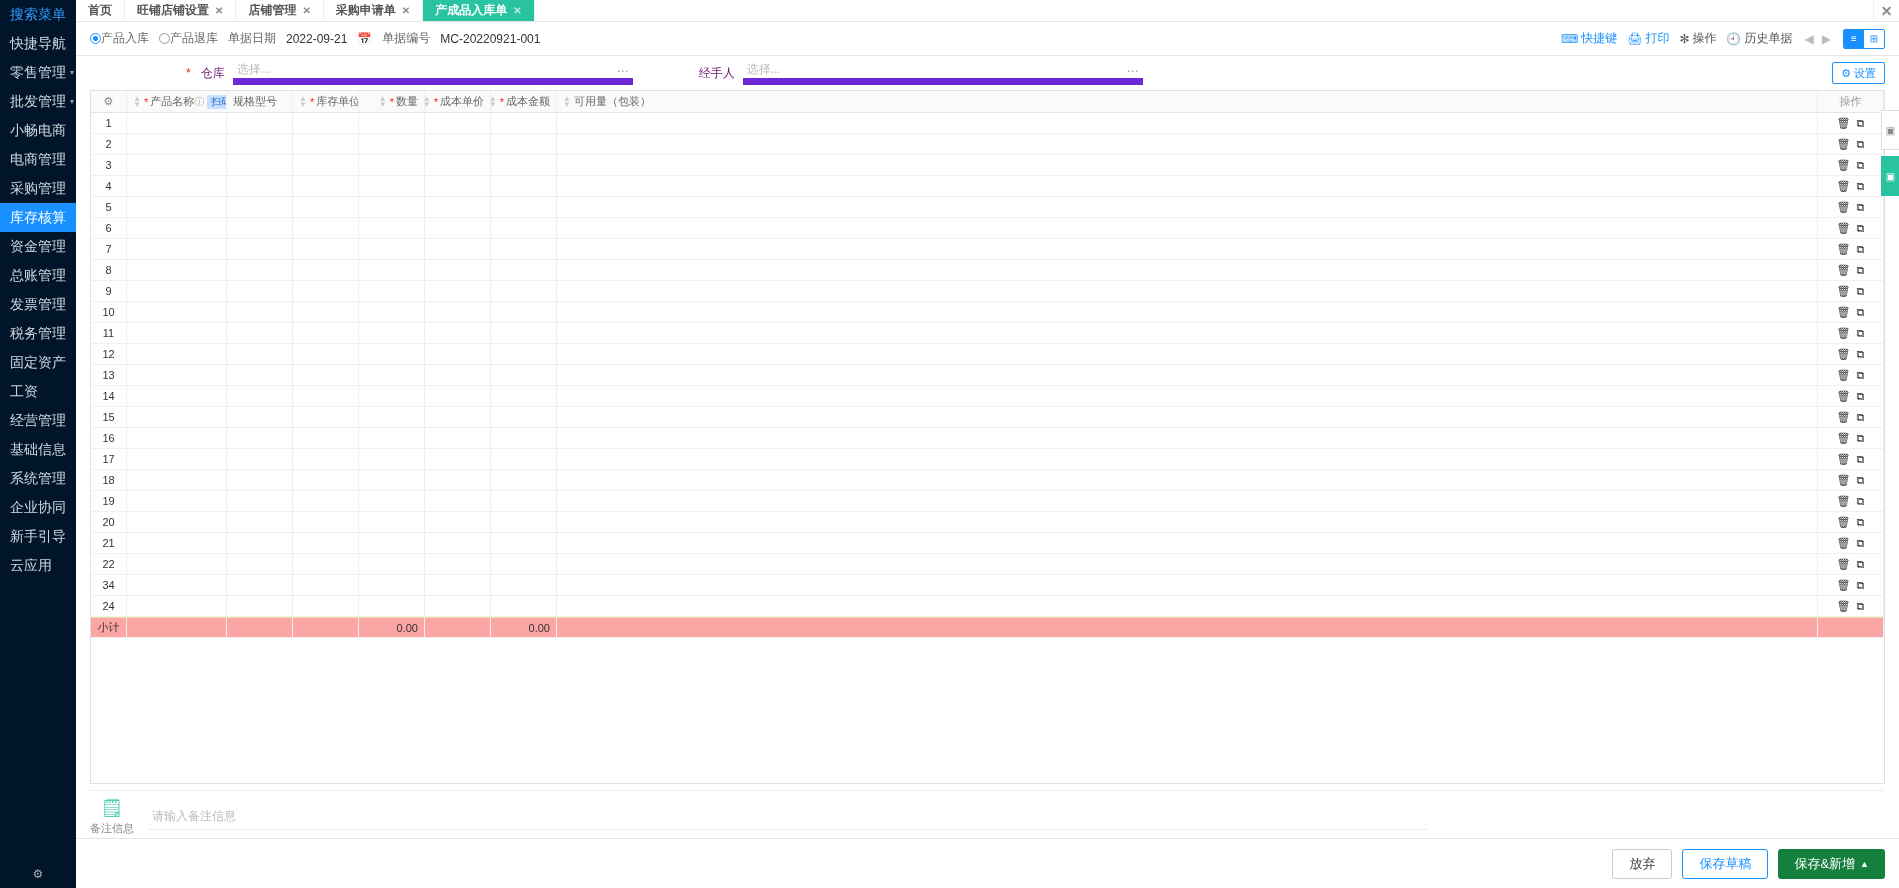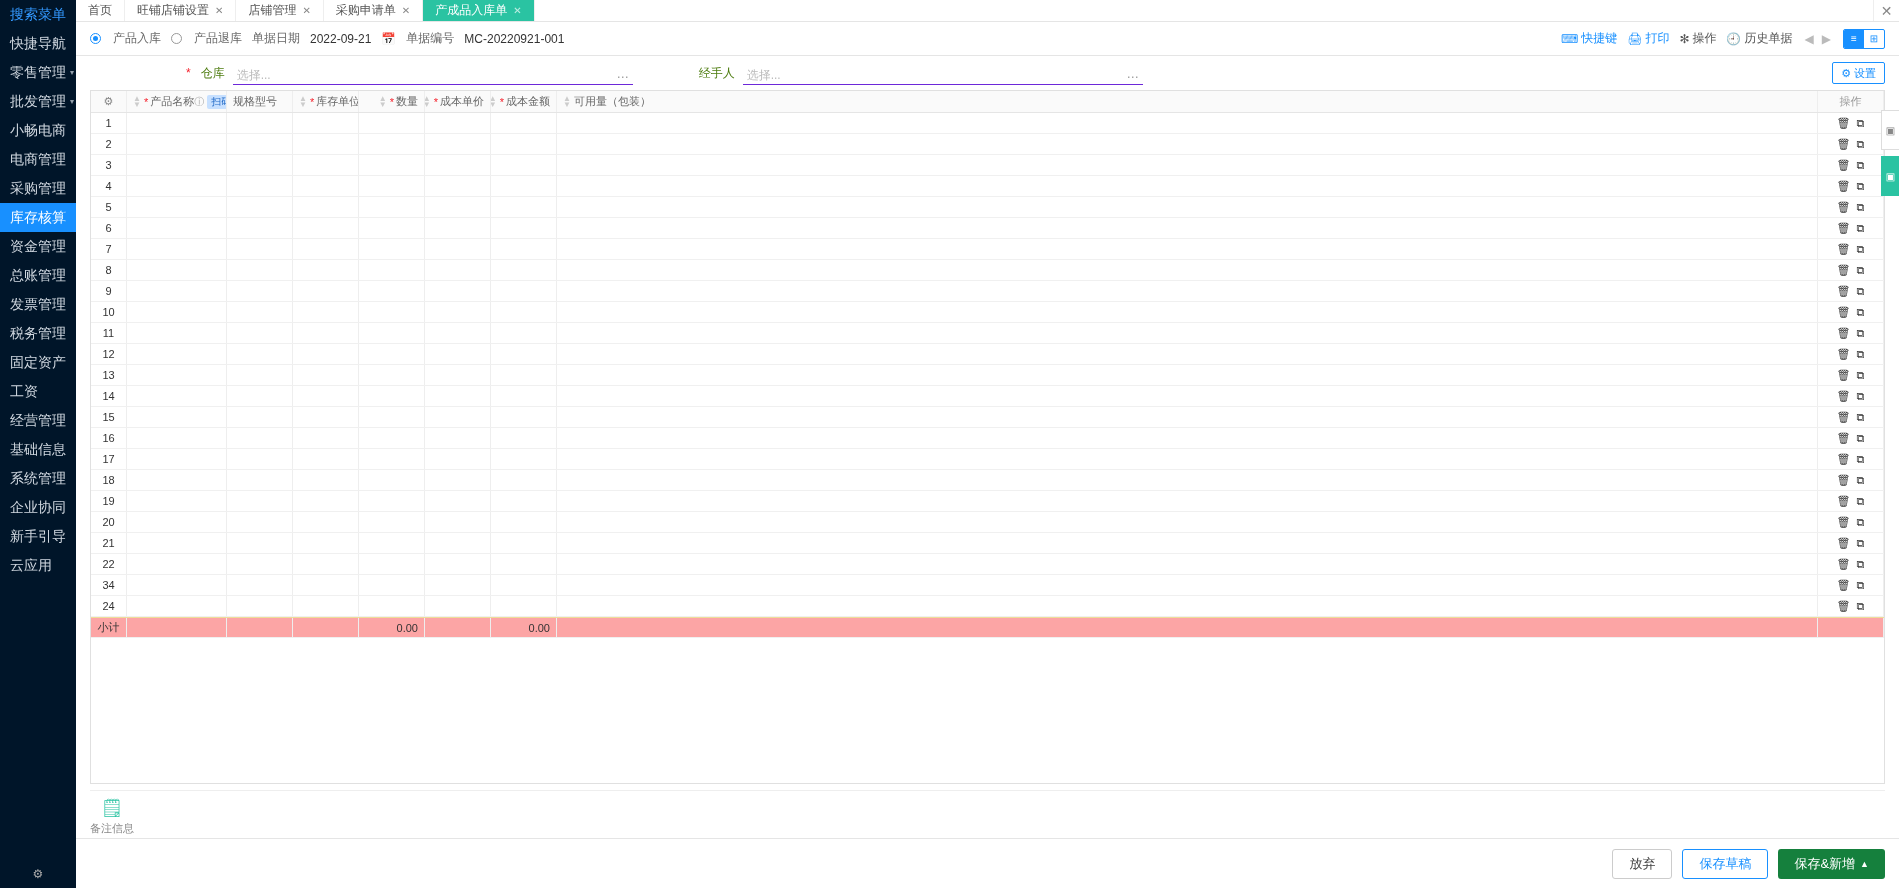--- a/index.html
+++ b/index.html
@@ -12,51 +12,51 @@
 .side-item.search { color:#3399ff; }
 .side-item.submenu::after { content:"▾"; font-size:8px; margin-left:4px; opacity:.7; }
 .side-item.active { background:#1890ff; color:#fff; }
 .side-spacer { flex:1; }
 .side-gear { height:28px; display:flex; align-items:center; justify-content:center; color:#aaa; cursor:pointer; }
 
 
 .main { flex:1; display:flex; flex-direction:column; position:relative; }
 
 
-.tabs { height:22px; background:#fff; border-bottom:1px solid #e5e5e5; display:flex; align-items:stretch; }
+.tabs { height:22px; background:#fff; border-bottom:1px solid #e5e5e5; display:flex; align-items:stretch;font-weight:bold; }
 .tab { display:flex; align-items:center; padding:0 12px; font-size:12px; color:#555; border-right:1px solid #eee; cursor:pointer; }
 .tab.active { background:#2ac3a2; color:#fff; }
 .tab .x { margin-left:6px; font-size:10px; cursor:pointer; opacity:.7; }
 .tabs-spacer { flex:1; }
 .tabs-close { width:26px; display:flex; align-items:center; justify-content:center; border-left:1px solid #eee; cursor:pointer; color:#888; font-size:14px; }
 
 
 .toolbar { height:34px; border-bottom:1px solid #e5e5e5; display:flex; align-items:center; padding:0 14px; gap:10px; font-size:12px; }
-.radio { display:inline-flex; align-items:center; gap:12px; cursor:pointer; color:#666; }
+.radio { display:inline-flex; align-items:center; gap:0; cursor:pointer; color:#666; }
 .radio .dot { width:11px; height:11px; border:1px solid #999; border-radius:50%; display:inline-flex; align-items:center; justify-content:center; }
 .radio.sel .dot { border-color:#1890ff; }
 .radio.sel .dot::after { content:""; width:5px; height:5px; background:#1890ff; border-radius:50%; }
 .tb-lbl { color:#666; }
 .tb-val { color:#333; }
 .cal-icn { color:#888; font-size:12px; }
 .tb-spacer { flex:1; }
 .tb-link { color:#1890ff; cursor:pointer; display:inline-flex; align-items:center; gap:3px; }
 .tb-plain { color:#555; cursor:pointer; display:inline-flex; align-items:center; gap:3px; }
 .tb-nav { display:flex; align-items:center; gap:4px; }
 .tb-arrow { color:#bbb; cursor:pointer; font-size:12px; padding:0 2px; }
 .view-tg { display:flex; border:1px solid #1890ff; border-radius:2px; overflow:hidden; }
 .view-tg span { width:20px; height:18px; display:flex; align-items:center; justify-content:center; font-size:10px; cursor:pointer; }
 .view-tg .on { background:#1890ff; color:#fff; }
 .view-tg .off { color:#1890ff; }
 
 
 .filter { height:34px; display:flex; align-items:center; padding:0 14px 0 110px; gap:8px; font-size:12px; }
 .req { color:#f5222d; margin-right:2px; }
-.fl-lbl { color:#4d7c0f; }
-.fl-sel { flex:0 0 400px; height:24px; border-bottom:1px solid #6d28d9; color:#bbb; display:flex; align-items:flex-end; padding:0 4px; justify-content:space-between; cursor:pointer; }
+.fl-lbl { color:#701a75; }
+.fl-sel { flex:0 0 400px; height:24px; border-bottom:7px solid #6d28d9; color:#bbb; display:flex; align-items:flex-end; padding:0 4px; justify-content:space-between; cursor:pointer; }
 .fl-sel .dots { color:#999; }
 .fl-gap { width:50px; }
 .set-btn { margin-left:auto; height:22px; padding:0 8px; border:1px solid #1890ff; color:#1890ff; border-radius:2px; display:flex; align-items:center; gap:3px; cursor:pointer; font-size:11px; }
 
 
 .grid-wrap { flex:1; margin:0 14px; border:1px solid #e0e0e0; display:flex; flex-direction:column; overflow:hidden; background:#fff; }
 .ghead, .grow { display:flex; }
 .ghead { background:#fafafa; border-bottom:1px solid #e5e5e5; height:22px; }
 .gc { border-right:1px solid #eee; display:flex; align-items:center; padding:0 6px; font-size:11px; color:#666; overflow:hidden; white-space:nowrap; }
 .ghead .gc { position:relative; }
@@ -613,20 +613,21 @@
         <div class="gc c-avail"></div>
           <div class="gc c-act"></div>
       </div>
     </div>
 
     <div class="remark">
       <div class="remark-lbl">
         <span class="ic">🗒</span>
         <span class="tx">备注信息</span>
       </div>
+      <div class="remark-in">请输入备注信息</div>
     </div>
 
     <div class="footer">
       <div class="btn btn-plain">放弃</div>
       <div class="btn btn-ghost">保存草稿</div>
       <div class="btn btn-pri">
           <span>保存&amp;新增</span>
           <span class="caret">▲</span>
         </div>
     </div>

